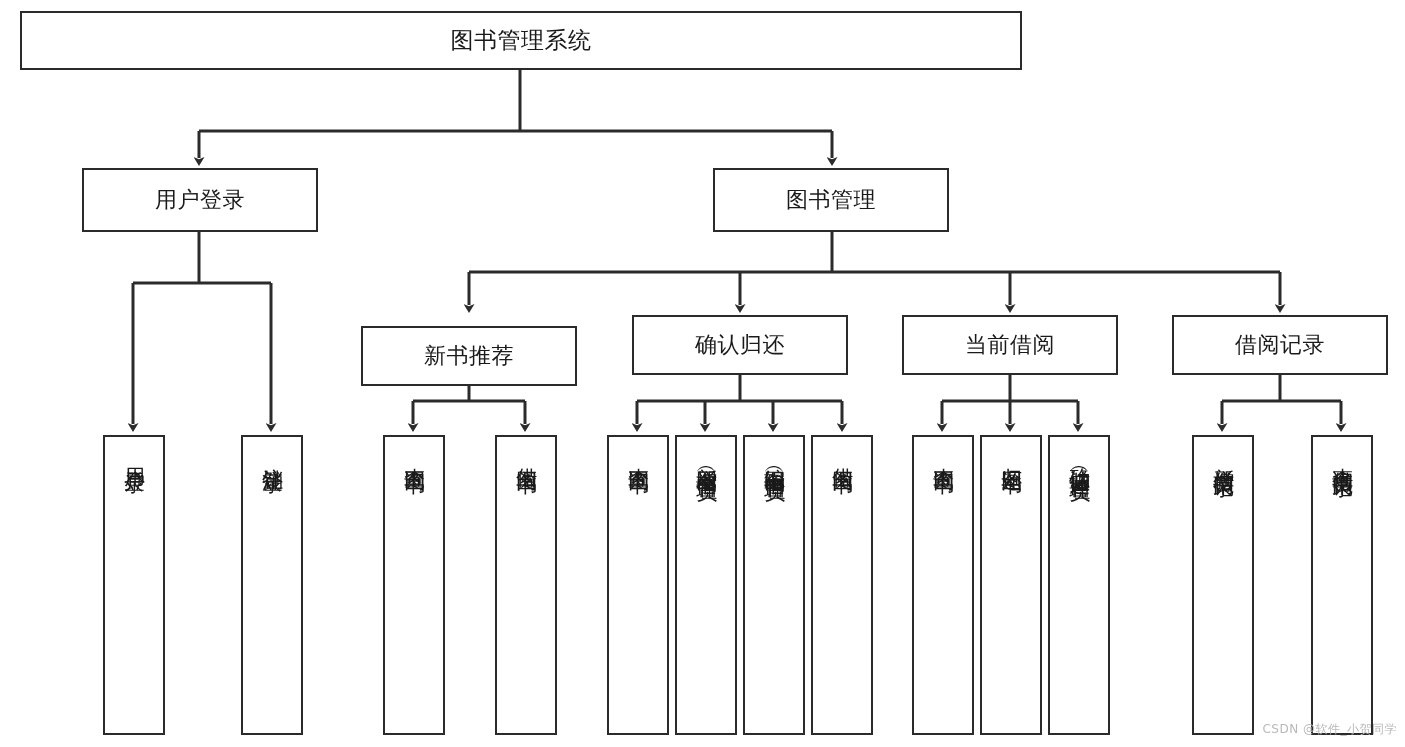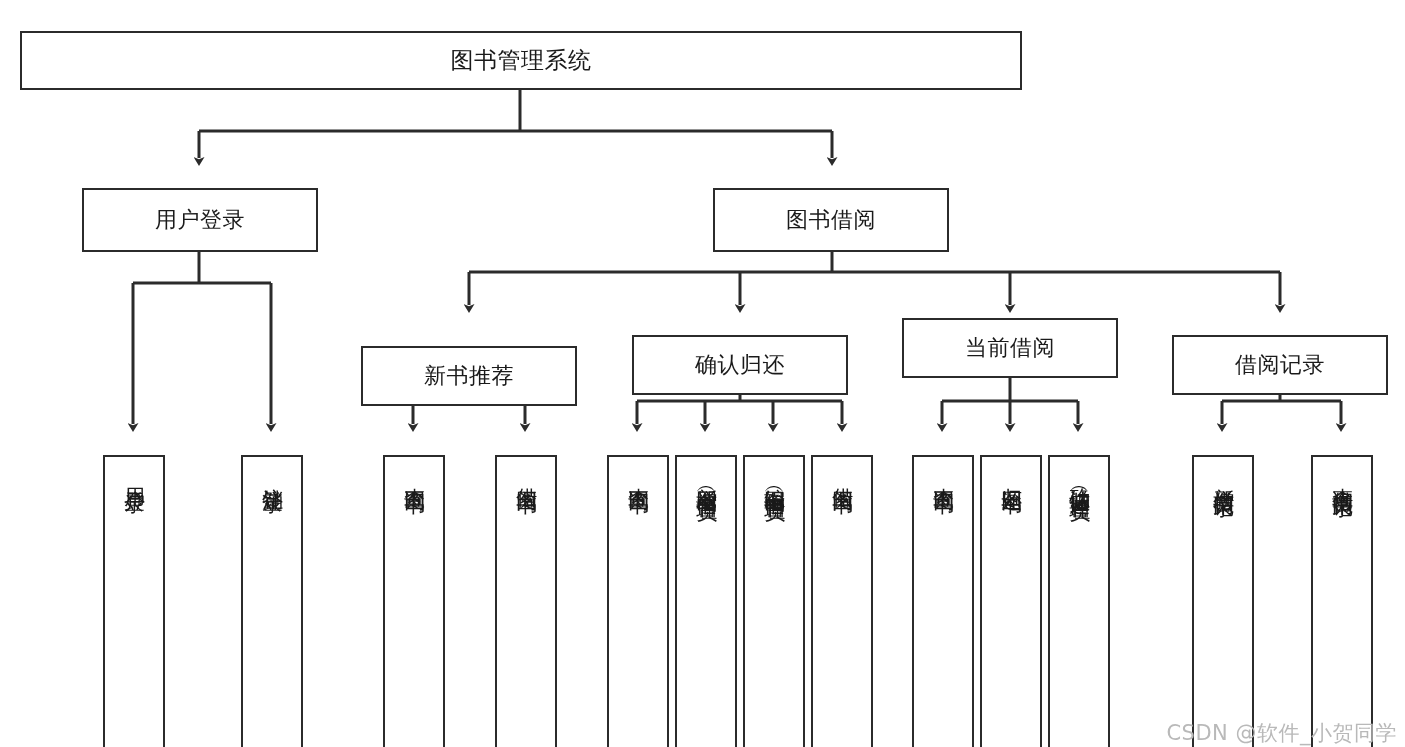--- a/index.html
+++ b/index.html
@@ -29,21 +29,20 @@
   .node {
     position: absolute;
     box-sizing: border-box;
     background: #ffffff;
     border: 2px solid #2b2b2b;
     display: flex;
     align-items: center;
     justify-content: center;
     color: #1a1a1a;
     text-align: center;
-    margin-top: 20px;
   }
   .node .label {
     display: block;
     line-height: 1.05;
     letter-spacing: 0.5px;
   }
   .node.horiz .label {
     font-size: 22px;
   }
   .node.root .label {
@@ -58,22 +57,22 @@
     writing-mode: vertical-rl;
     text-orientation: upright;
     font-size: 21px;
     line-height: 1.12;
     letter-spacing: 2px;
     white-space: nowrap;
   }
   .watermark {
     position: absolute;
     right: 8px;
-    bottom: 0;
-    font-size: 21px;
+    bottom: 9px;
+    font-size: 12px;
     color: #b9b9b9;
     letter-spacing: 0.5px;
     white-space: nowrap;
     font-family: "DejaVu Sans", "Liberation Sans", sans-serif;
     margin-top: 48px;
   }
 </style>
 </head>
 <body>
 
@@ -131,32 +130,32 @@
 
   <div class="node root horiz" style="left:20px; top:11px; width:1002px; height:59px;">
     <span class="label">图书管理系统</span>
   </div>
 
   <div class="node horiz" style="left:82px; top:168px; width:236px; height:64px;">
     <span class="label">用户登录</span>
   </div>
 
   <div class="node horiz" style="left:713px; top:168px; width:236px; height:64px;">
-    <span class="label">图书借阅</span>
+    <span class="label">图书管理</span>
   </div>
 
   <div class="node horiz" style="left:361px; top:326px; width:216px; height:60px;">
     <span class="label">新书推荐</span>
   </div>
 
   <div class="node horiz" style="left:632px; top:315px; width:216px; height:60px;">
     <span class="label">确认归还</span>
   </div>
 
-  <div class="node horiz" style="left:902px; top:298px; width:216px; height:60px;">
+  <div class="node horiz" style="left:902px; top:315px; width:216px; height:60px;">
     <span class="label">当前借阅</span>
   </div>
 
   <div class="node horiz" style="left:1172px; top:315px; width:216px; height:60px;align-items:center;">
     <span class="label">借阅记录</span>
   </div>
 
   <div class="node vert" style="left:103px; top:435px; width:62px; height:300px;">
     <span class="label">用户登录</span>
   </div>

